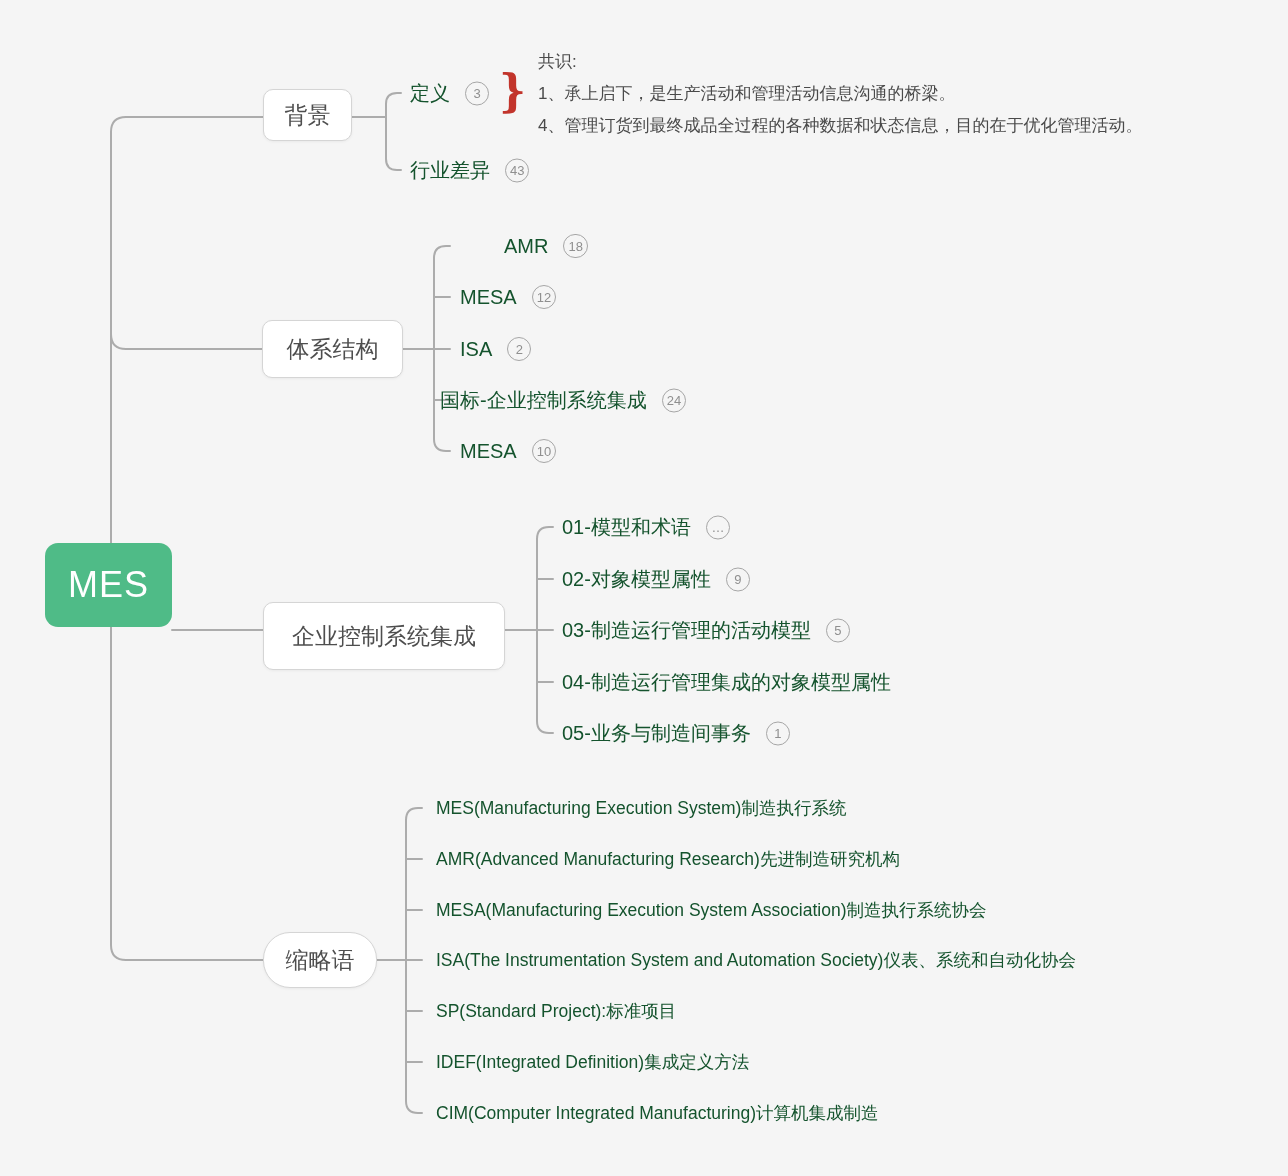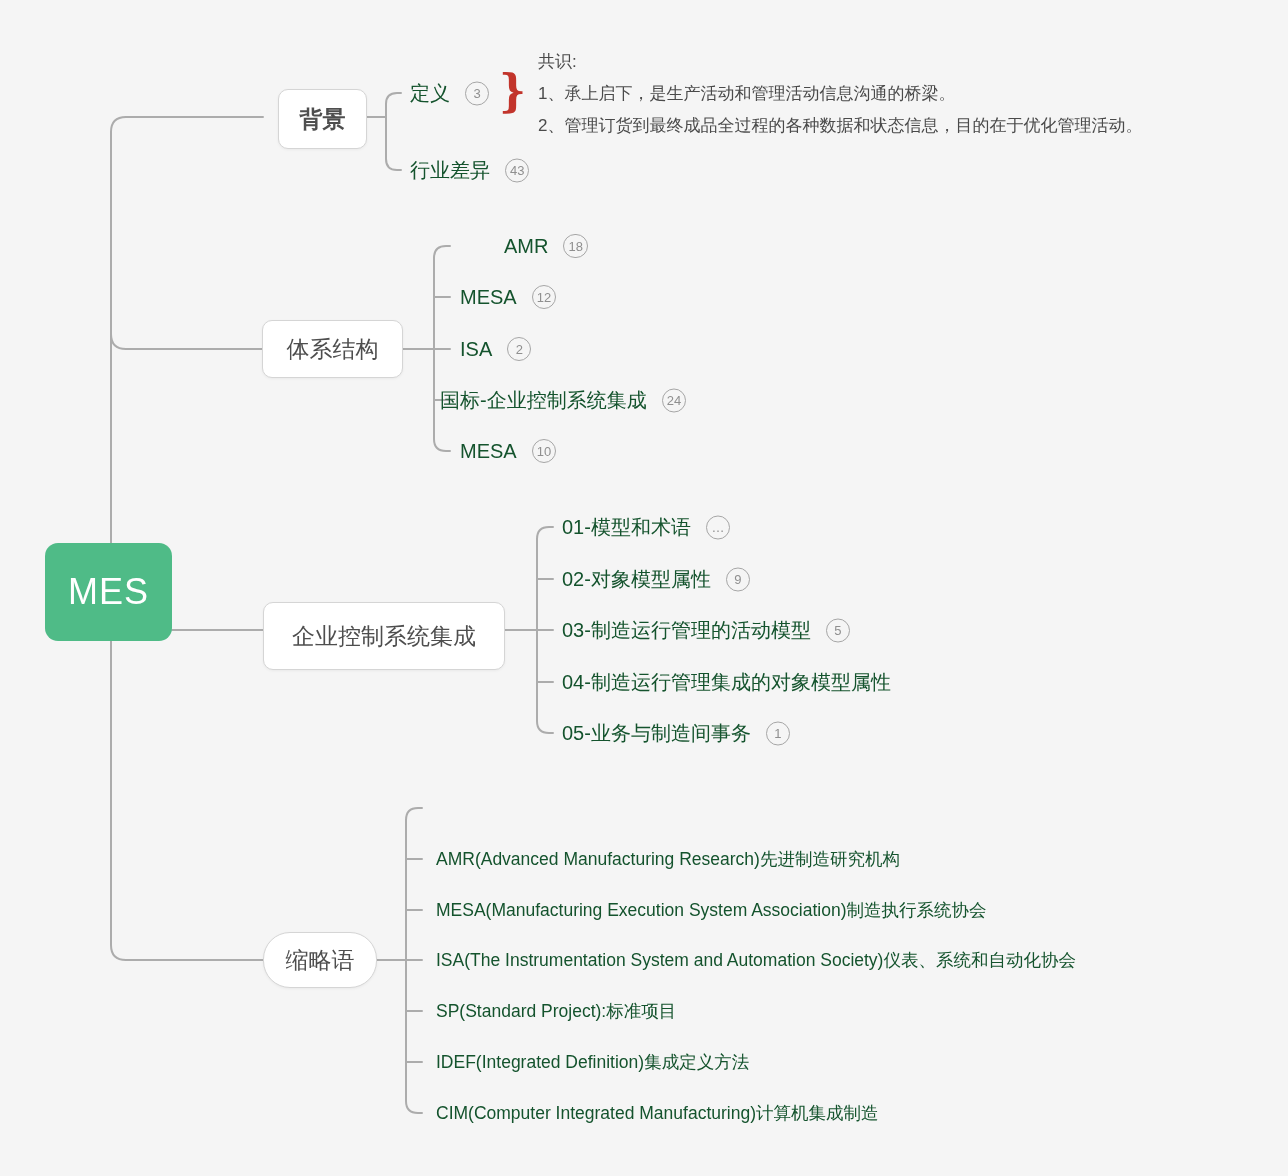--- a/index.html
+++ b/index.html
@@ -33,21 +33,21 @@
     align-items: center;
     justify-content: center;
     color: #4e4e4e;
     font-size: 23px;
     white-space: nowrap;
     cursor: default;
   }
   .root-node {
     position: absolute;
     left: 45px; top: 543px;
-    width: 127px; height: 98px;
+    width: 127px; height: 84px;
     background: #4fbb87;
     border-radius: 13px;
     display: flex;
     align-items: center;
     justify-content: center;
     color: #ffffff;
     font-size: 36px;
     letter-spacing: 1px;
   }
   .child-row {
@@ -130,39 +130,39 @@
     <path d="M422,808 H418 Q406,808 406,820 V1101 Q406,1113 418,1113 H422"></path>
     <path d="M406,859 H422"></path>
     <path d="M406,910 H422"></path>
     <path d="M406,960 H422"></path>
     <path d="M406,1011 H422"></path>
     <path d="M406,1062 H422"></path>
   </svg>
 
   <div class="root-node">MES</div>
 
-  <div class="topic-box" style="left:278px; top:89px; width:89px; height:60px;font-weight:bold;">背景</div>
+  <div class="topic-box" style="left:263px; top:89px; width:89px; height:52px;">背景</div>
   <div class="topic-box" style="left:262px; top:320px; width:141px; height:58px;text-align:right;">体系结构</div>
   <div class="topic-box" style="left:263px; top:602px; width:242px; height:68px;">企业控制系统集成</div>
   <div class="topic-box" style="left:263px; top:932px; width:114px; height:56px;border-radius:27px;">缩略语</div>
 
   <div class="child-row" style="left:410px; top:93px;">
     <span class="child-label">定义</span>
     <span class="badge">3</span>
   </div>
   <div class="child-row" style="left:410px; top:170px;">
     <span class="child-label">行业差异</span>
     <span class="badge">43</span>
   </div>
 
   <div class="brace">}</div>
   <div class="note-block">
     <div>共识:</div>
     <div>1、承上启下，是生产活动和管理活动信息沟通的桥梁。</div>
-    <div>2、管理订货到最终成品全过程的各种数据和状态信息，目的在于优化管理活动。</div>
+    <div>4、管理订货到最终成品全过程的各种数据和状态信息，目的在于优化管理活动。</div>
   </div>
 
   <div class="child-row" style="left:460px; top:246px;margin-left:44px;">
     <span class="child-label">AMR</span>
     <span class="badge">18</span>
   </div>
   <div class="child-row" style="left:460px; top:297px;">
     <span class="child-label">MESA</span>
     <span class="badge">12</span>
   </div>
@@ -192,20 +192,23 @@
     <span class="badge">5</span>
   </div>
   <div class="child-row" style="left:562px; top:682px;">
     <span class="child-label">04-制造运行管理集成的对象模型属性</span>
   </div>
   <div class="child-row" style="left:562px; top:733px;">
     <span class="child-label">05-业务与制造间事务</span>
     <span class="badge">1</span>
   </div>
 
+  <div class="child-row" style="left:436px; top:808px;">
+    <span class="child-label small">MES(Manufacturing Execution System)制造执行系统</span>
+  </div>
   <div class="child-row" style="left:436px; top:859px;">
     <span class="child-label small">AMR(Advanced Manufacturing Research)先进制造研究机构</span>
   </div>
   <div class="child-row" style="left:436px; top:910px;">
     <span class="child-label small">MESA(Manufacturing Execution System Association)制造执行系统协会</span>
   </div>
   <div class="child-row" style="left:436px; top:960px;">
     <span class="child-label small">ISA(The Instrumentation System and Automation Society)仪表、系统和自动化协会</span>
   </div>
   <div class="child-row" style="left:436px; top:1011px;">

